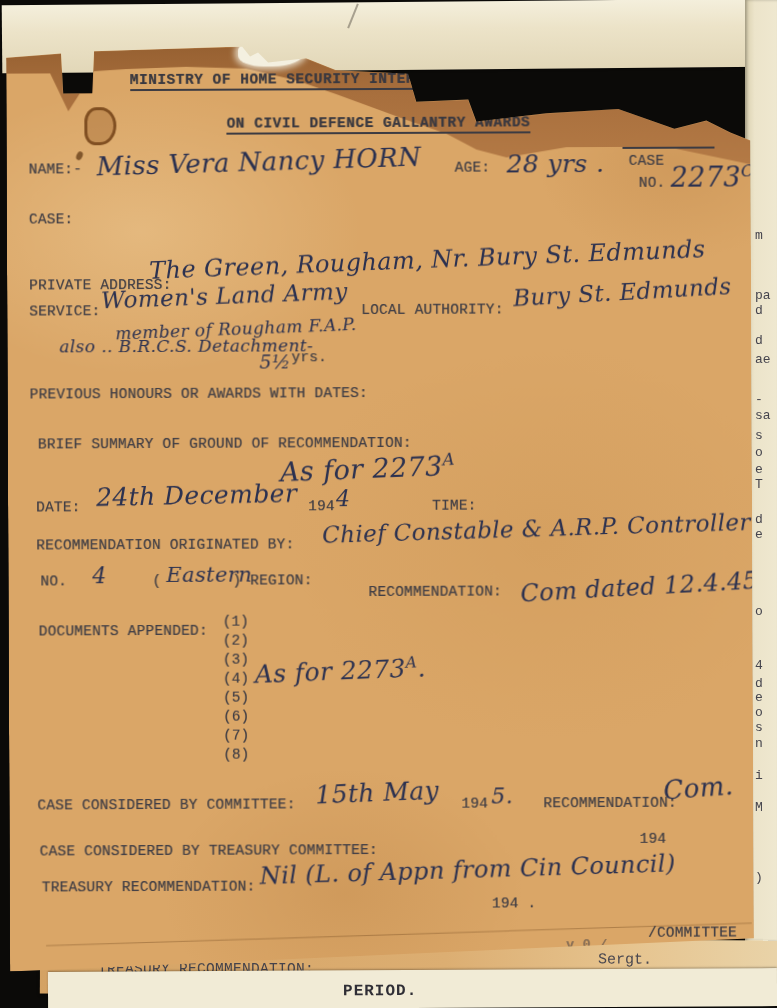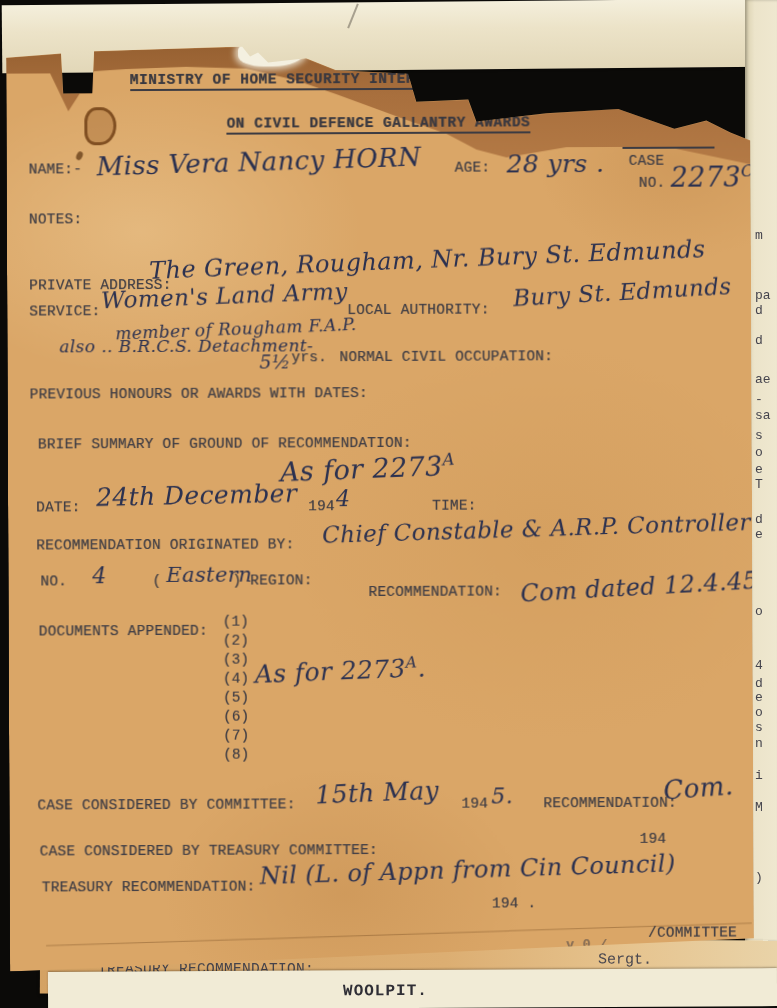--- a/index.html
+++ b/index.html
@@ -85,21 +85,21 @@
 <div class="stage">
 
   <div class="backing-top"></div>
   <div class="pencil-mark"></div>
 
   <div class="right-strip">
     <span style="top:228px">m</span>
     <span style="top:288px">pa</span>
     <span style="top:303px">d</span>
     <span style="top:333px">d</span>
-    <span style="top:372px">ae</span>
+    <span style="top:352px">ae</span>
     <span style="top:392px">-</span>
     <span style="top:408px">sa</span>
     <span style="top:428px">s</span>
     <span style="top:445px">o</span>
     <span style="top:462px">e</span>
     <span style="top:477px">T</span>
     <span style="top:512px">d</span>
     <span style="top:527px">e</span>
     <span style="top:604px">o</span>
     <span style="top:658px">4</span>
@@ -112,21 +112,21 @@
     <span style="top:800px">M</span>
     <span style="top:870px">)</span>
   </div>
 
   <div class="page2">
     <span class="t2a">TREASURY RECOMMENDATION:</span>
     <span class="t2b">Sergt.</span>
   </div>
 
   <div class="bottom-cream">
-    <span class="woolpit">WOOLPIT.</span>
+    <span class="woolpit">PERIOD.</span>
   </div>
 
   <div class="main-page">
     <div class="torn-band"></div>
     <div class="fuzz"></div>
     <div class="stain"></div>
     <div class="stain-dot"></div>
     <div class="crease"></div>
 
     <div class="stamp">ADDITIONAL NOTES</div>
@@ -142,35 +142,34 @@
     <span class="h" style="left:90px;top:124px;font-size:26px;transform:rotate(-1.5deg)">Miss Vera Nancy HORN</span>
     <span class="t" style="left:448px;top:138px">AGE:</span>
     <span class="h" style="left:500px;top:128px;font-size:25px">28 yrs .</span>
     <div class="case-box">
       <div class="overline"></div>
       <span class="t" style="left:10px;top:6px">CASE</span>
       <span class="t" style="left:20px;top:28px">NO.</span>
       <span class="h" style="left:52px;top:14px;font-size:27px"><span>2273</span><sup>C</sup></span>
     </div>
 
-    <span class="t" style="left:22px;top:188px">NOTES:</span>
+    <span class="t" style="left:22px;top:188px">CASE:</span>
 
     <span class="t" style="left:22px;top:254px">PRIVATE ADDRESS:</span>
     <span class="h" style="left:142px;top:224px;font-size:24px;transform:rotate(-2deg)">The Green, Rougham, Nr. Bury St. Edmunds</span>
 
     <span class="t" style="left:22px;top:280px">SERVICE:</span>
     <span class="h" style="left:94px;top:260px;font-size:23px;transform:rotate(-2deg)">Women's Land Army</span>
-    <span class="t" style="left:340px;top:280px">LOCAL AUTHORITY:</span>
+    <span class="t" style="left:354px;top:280px">LOCAL AUTHORITY:</span>
     <span class="h" style="left:506px;top:258px;font-size:23px;transform:rotate(-3deg)">Bury St. Edmunds</span>
     <span class="h" style="left:108px;top:296px;font-size:17px;transform:rotate(-2deg)">member of Rougham F.A.P.</span>
     <span class="h" style="left:52px;top:313px;font-size:17px">also  ..  B.R.C.S. Detachment-</span>
 
     <span class="h" style="left:252px;top:328px;font-size:19px">5½</span>
     <span class="t" style="left:284px;top:327px">yrs.</span>
-    <span class="t" style="left:332px;top:327px">NORMAL CIVIL OCCUPATION:</span>
 
     <span class="t" style="left:22px;top:363px">PREVIOUS HONOURS OR AWARDS WITH DATES:</span>
 
     <span class="t" style="left:30px;top:413px">BRIEF SUMMARY OF GROUND OF RECOMMENDATION:</span>
     <span class="h" style="left:272px;top:430px;font-size:27px;transform:rotate(-2deg)"><span>As for 2273</span><sup>A</sup></span>
 
     <span class="t" style="left:28px;top:476px">DATE:</span>
     <span class="h" style="left:88px;top:458px;font-size:25px;transform:rotate(-1deg)">24th December</span>
     <span class="t" style="left:300px;top:476px">194</span>
     <span class="h" style="left:328px;top:464px;font-size:22px">4</span>

